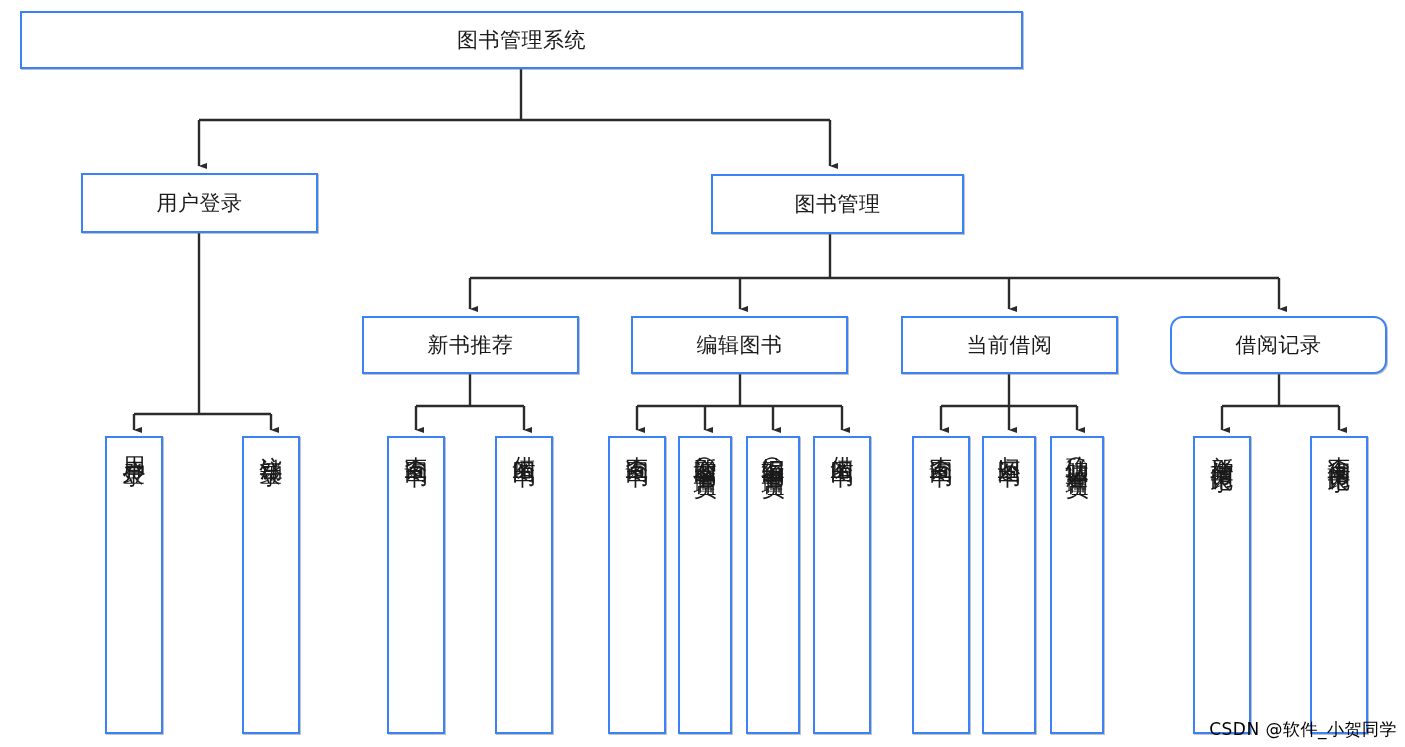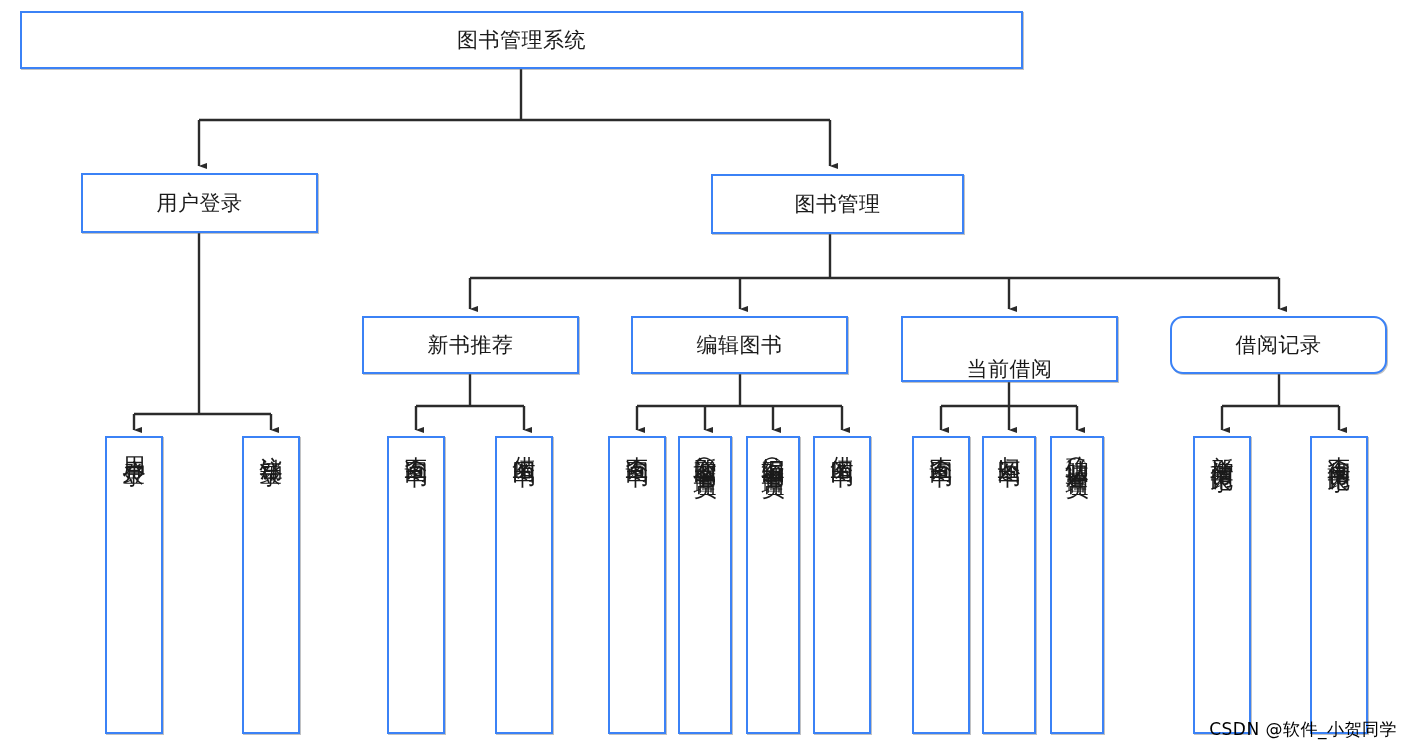--- a/index.html
+++ b/index.html
@@ -141,21 +141,21 @@
   <div class="node horizontal" style="left:711px; top:174px; width:253px; height:60px;">
     <span class="node-label">图书管理</span>
   </div>
 
   <div class="node horizontal" style="left:362px; top:316px; width:217px; height:58px;">
     <span class="node-label">新书推荐</span>
   </div>
   <div class="node horizontal" style="left:631px; top:316px; width:217px; height:58px;">
     <span class="node-label">编辑图书</span>
   </div>
-  <div class="node horizontal" style="left:901px; top:316px; width:217px; height:66px;align-items:flex-end;">
+  <div class="node horizontal" style="left:901px; top:316px; width:217px; height:58px;">
     <span class="node-label">当前借阅</span>
   </div>
   <div class="node horizontal" style="left:1170px; top:316px; width:217px; height:58px;border-radius:13px;">
     <span class="node-label">借阅记录</span>
   </div>
 
   <div class="node vertical" style="left:105px; top:436px; width:58px; height:298px;">
     <span class="node-label">用户登录</span>
   </div>
   <div class="node vertical" style="left:242px; top:436px; width:58px; height:298px;">

